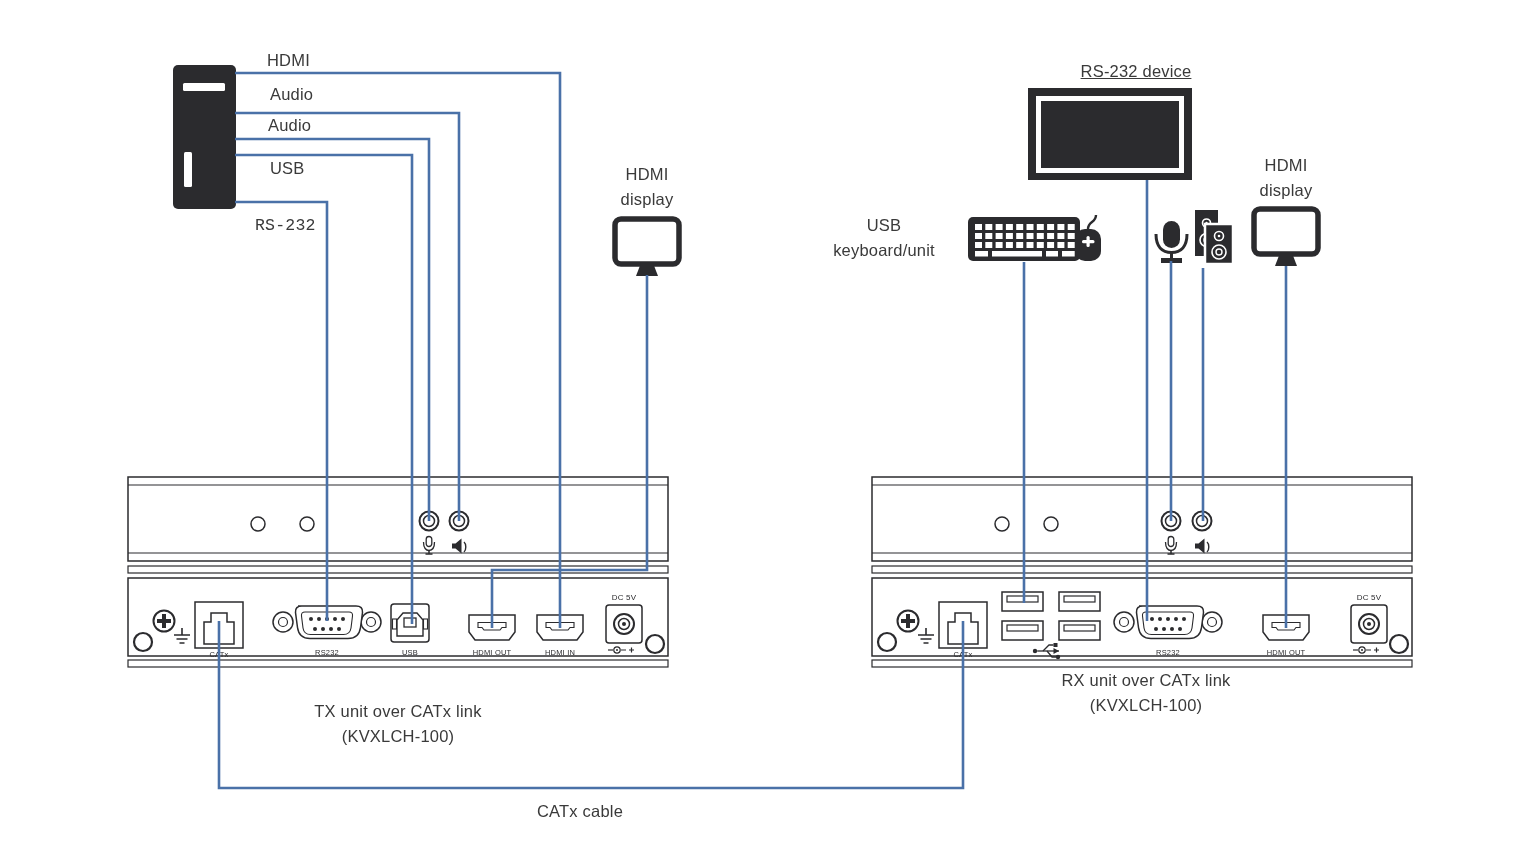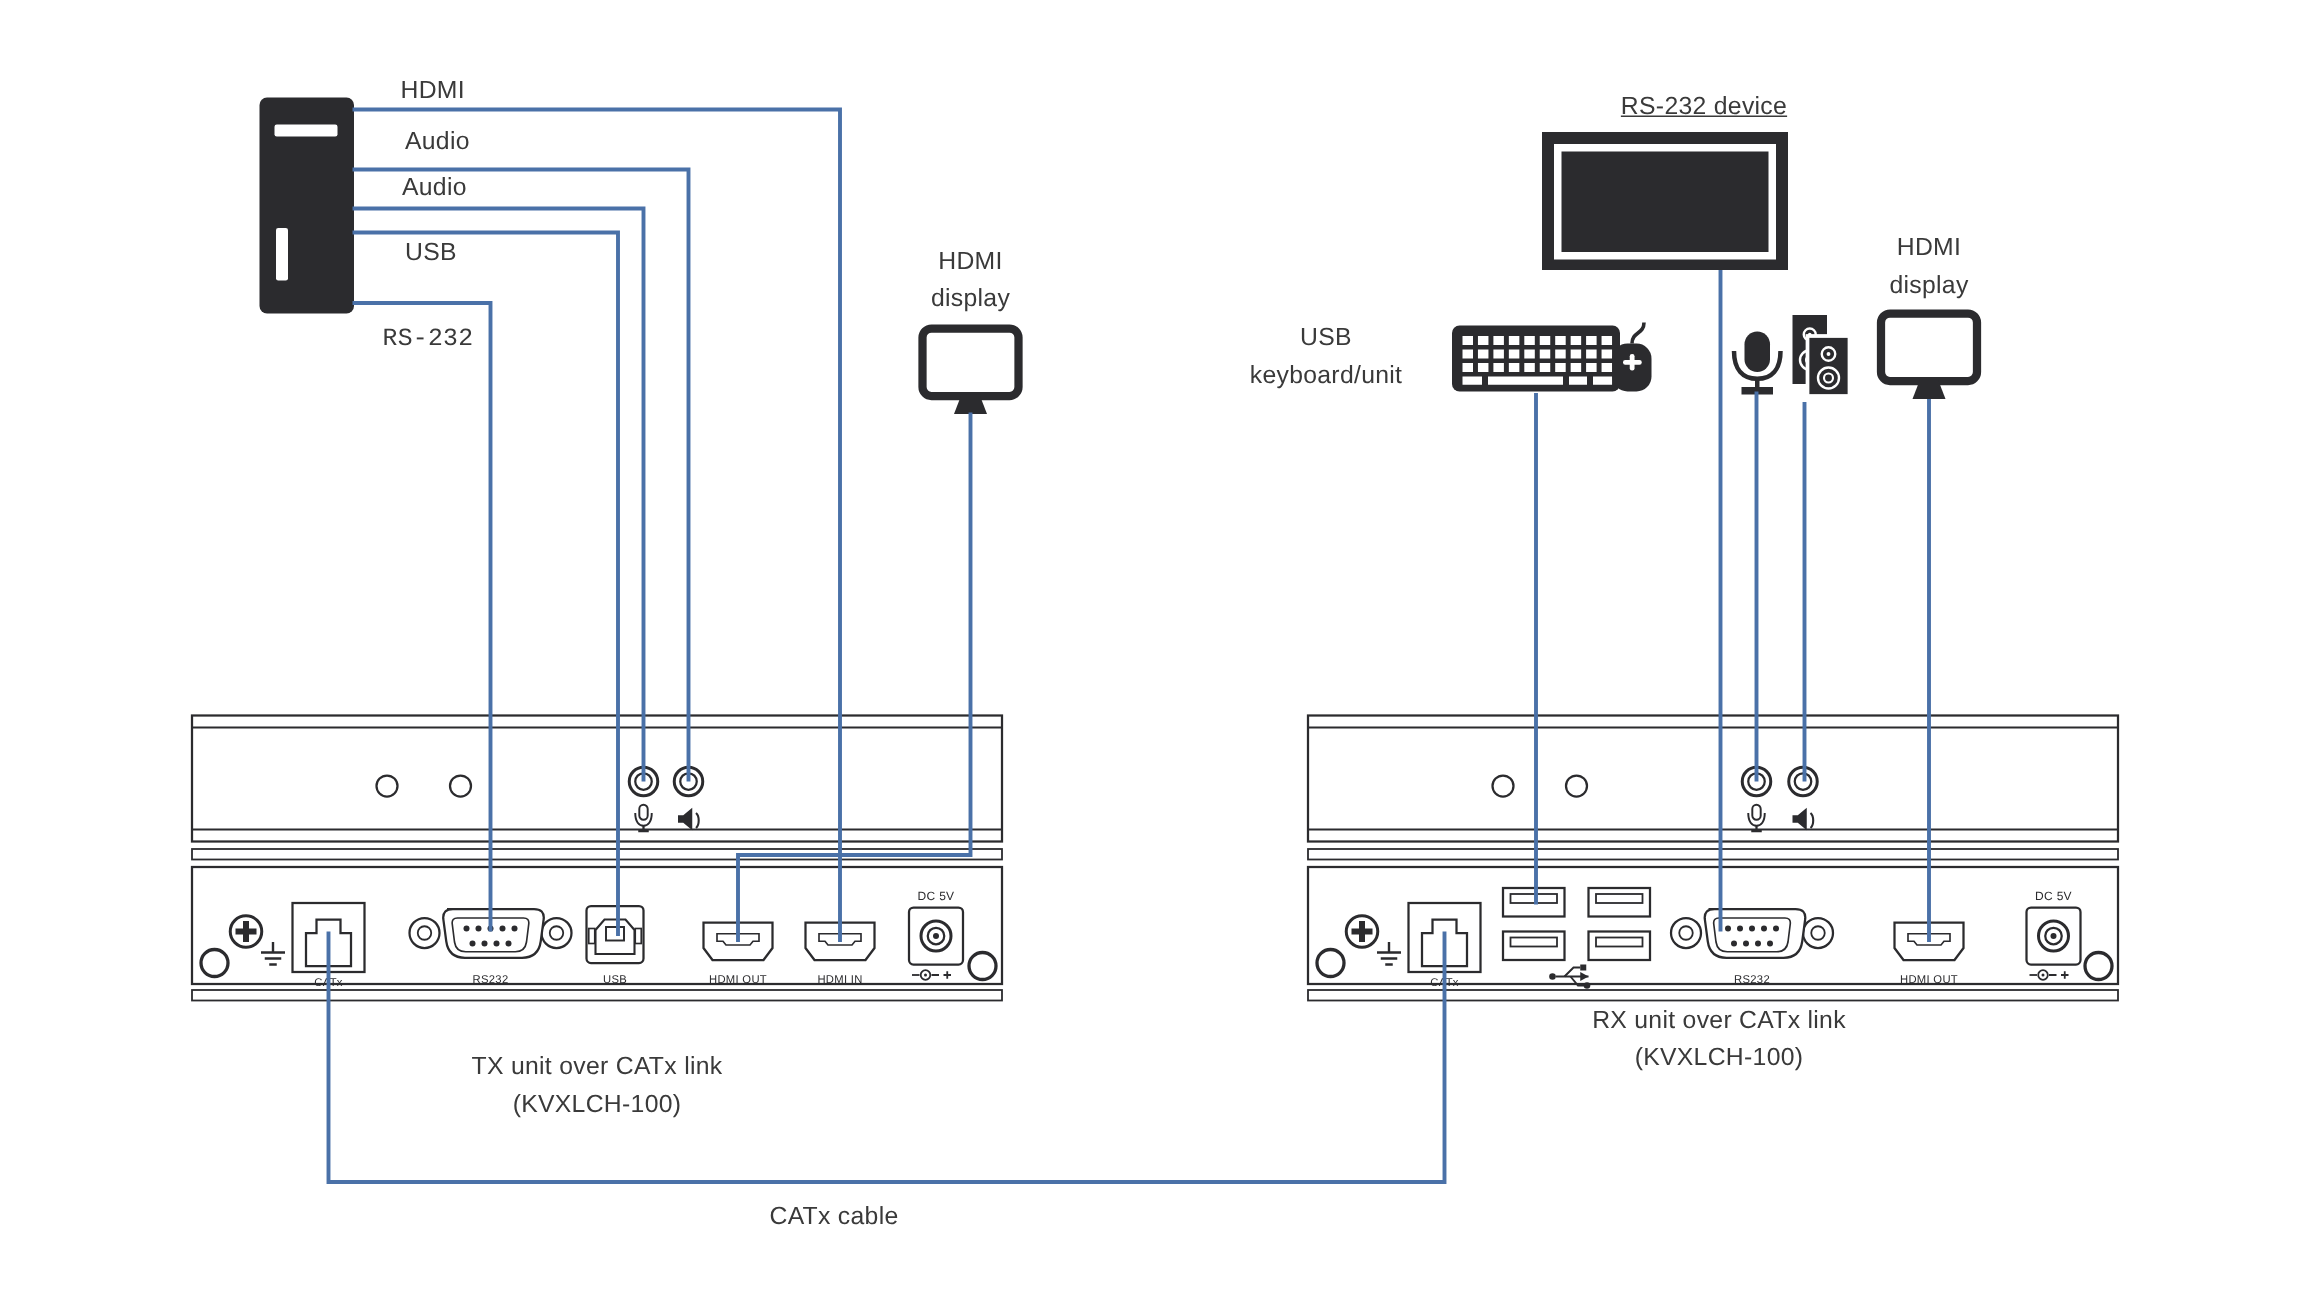--- a/index.html
+++ b/index.html
@@ -295,15 +295,15 @@
 <div class="lbl center" style="left:248px;top:668px;width:300px;margin-top:31px;">
   <div>TX unit over CATx link</div>
   <div>(KVXLCH-100)</div>
 </div>
 
 <div class="lbl center" style="left:996px;top:668px;width:300px;">
   <div>RX unit over CATx link</div>
   <div>(KVXLCH-100)</div>
 </div>
 
-<div class="lbl center" style="left:456px;top:799px;width:200px;text-align:center;">CATx cable</div>
+<div class="lbl center" style="left:480px;top:799px;width:200px;text-align:center;">CATx cable</div>
 
 </div>
 
 </body></html>

